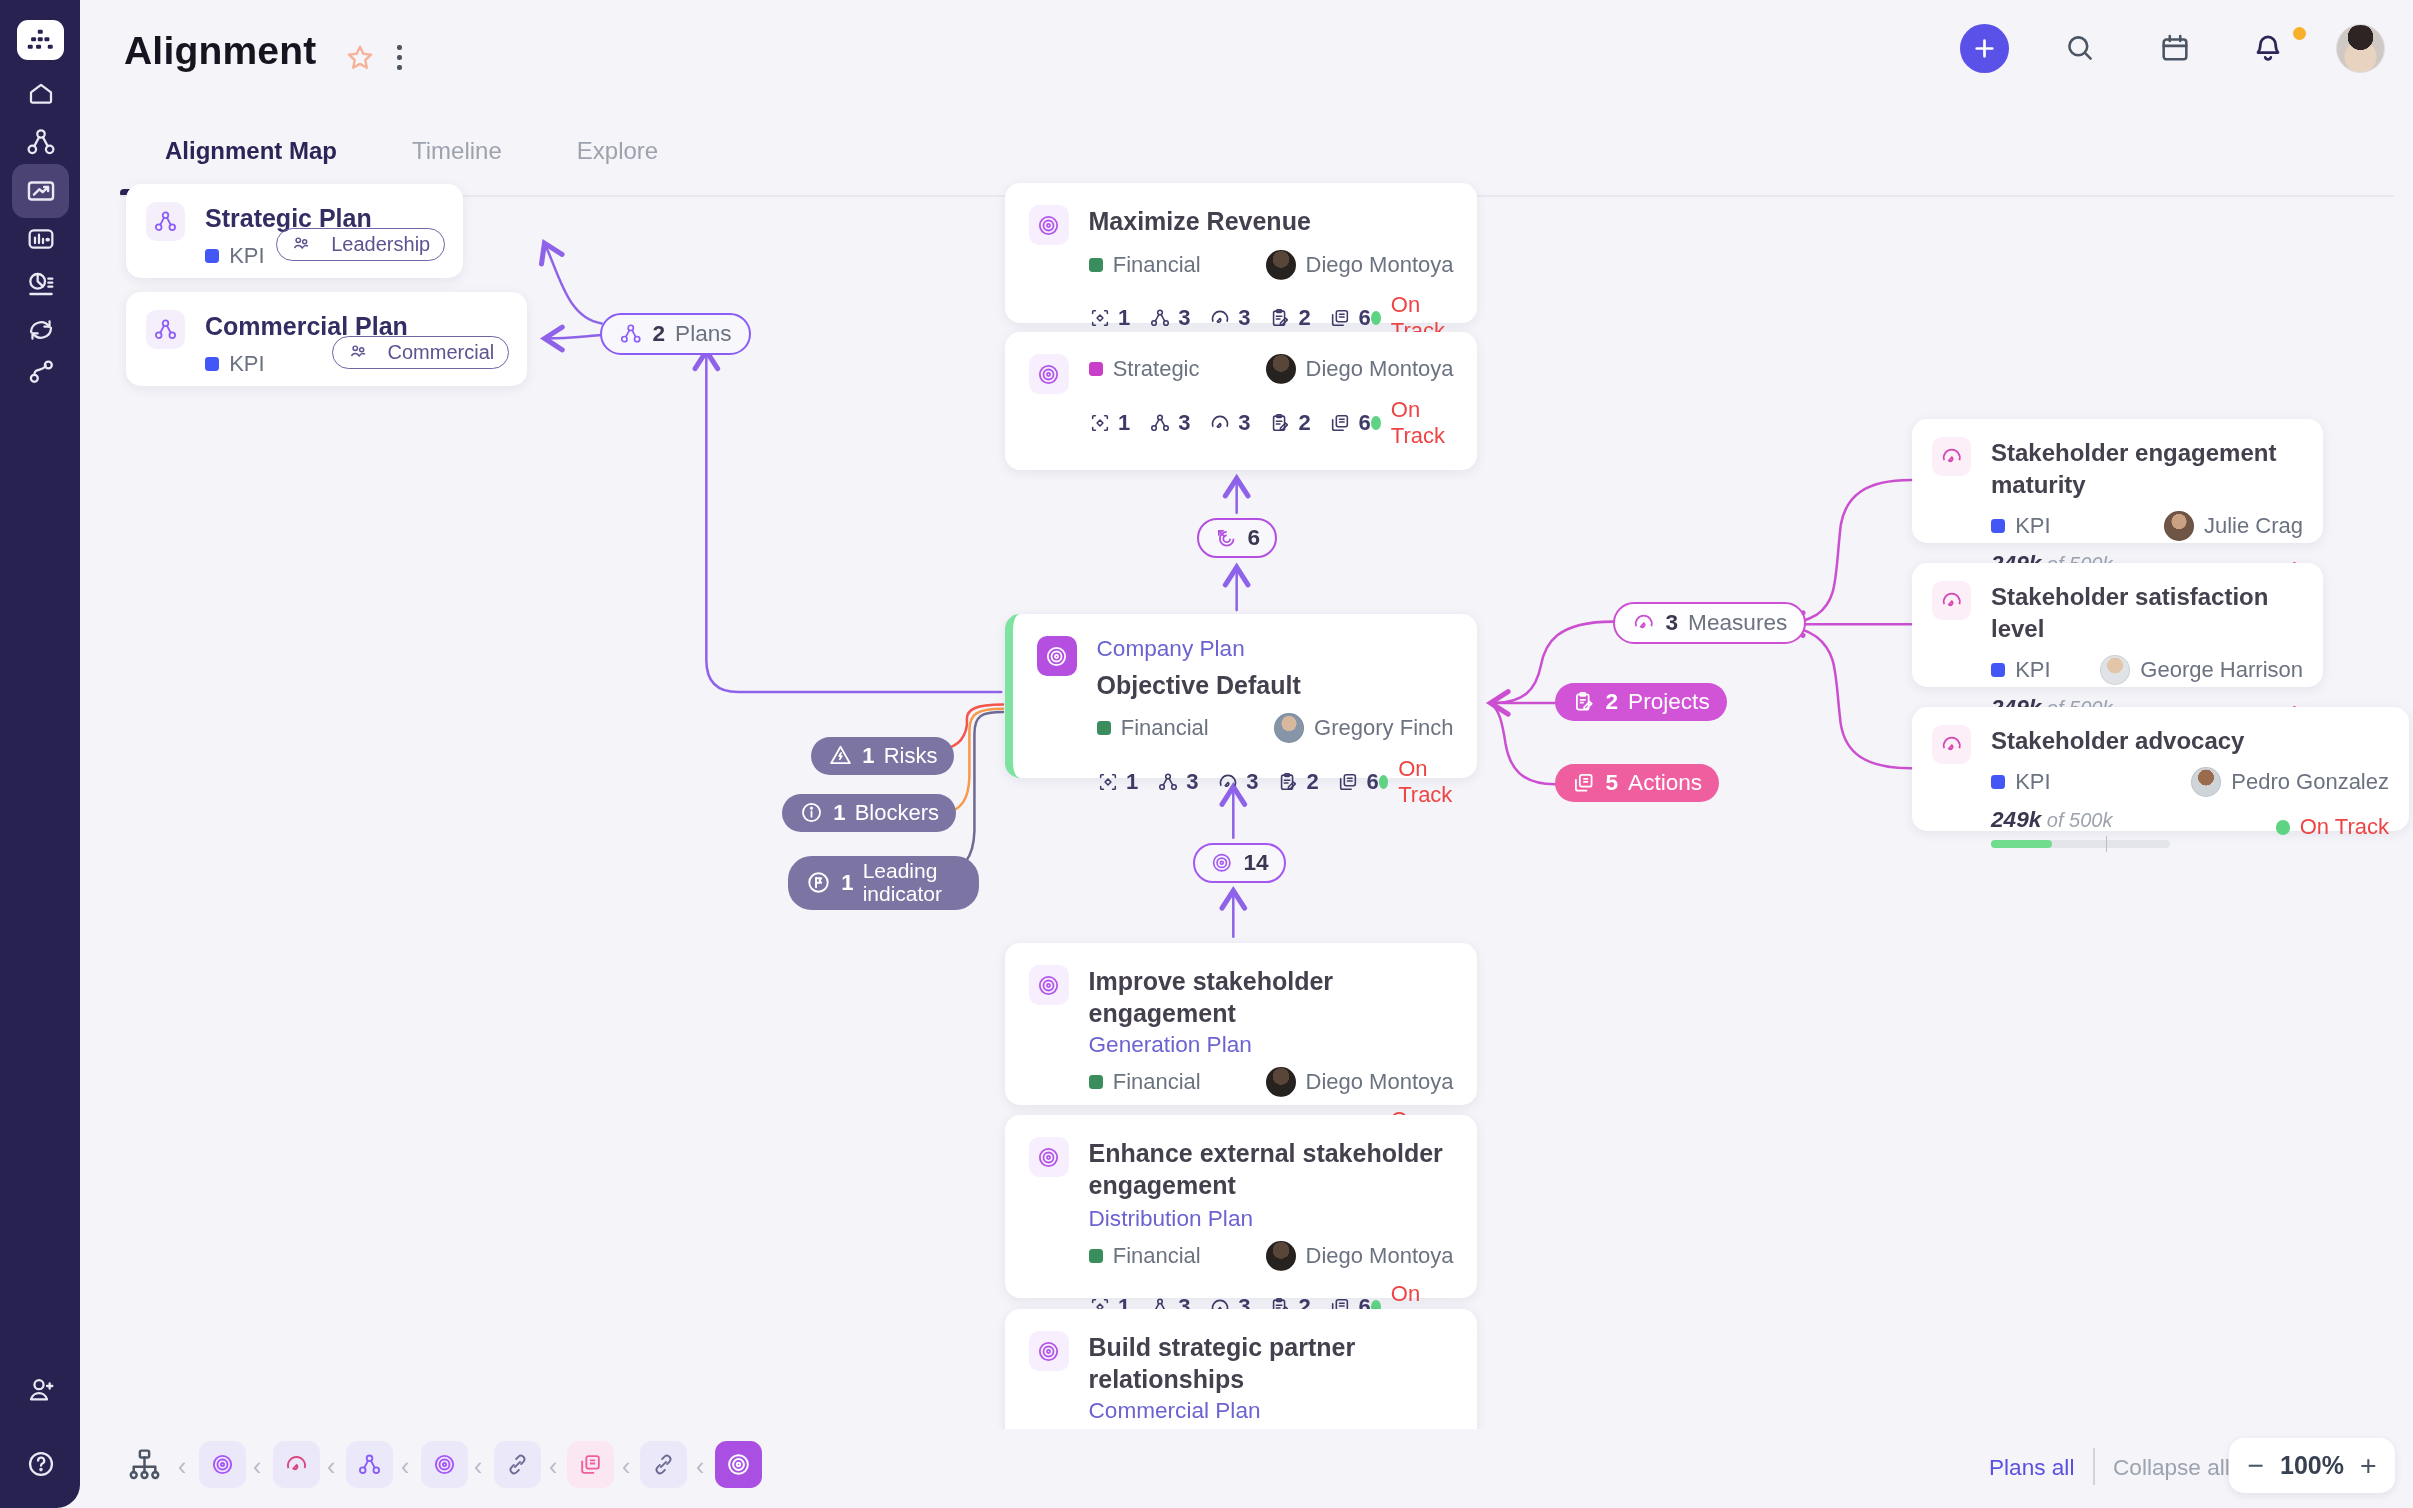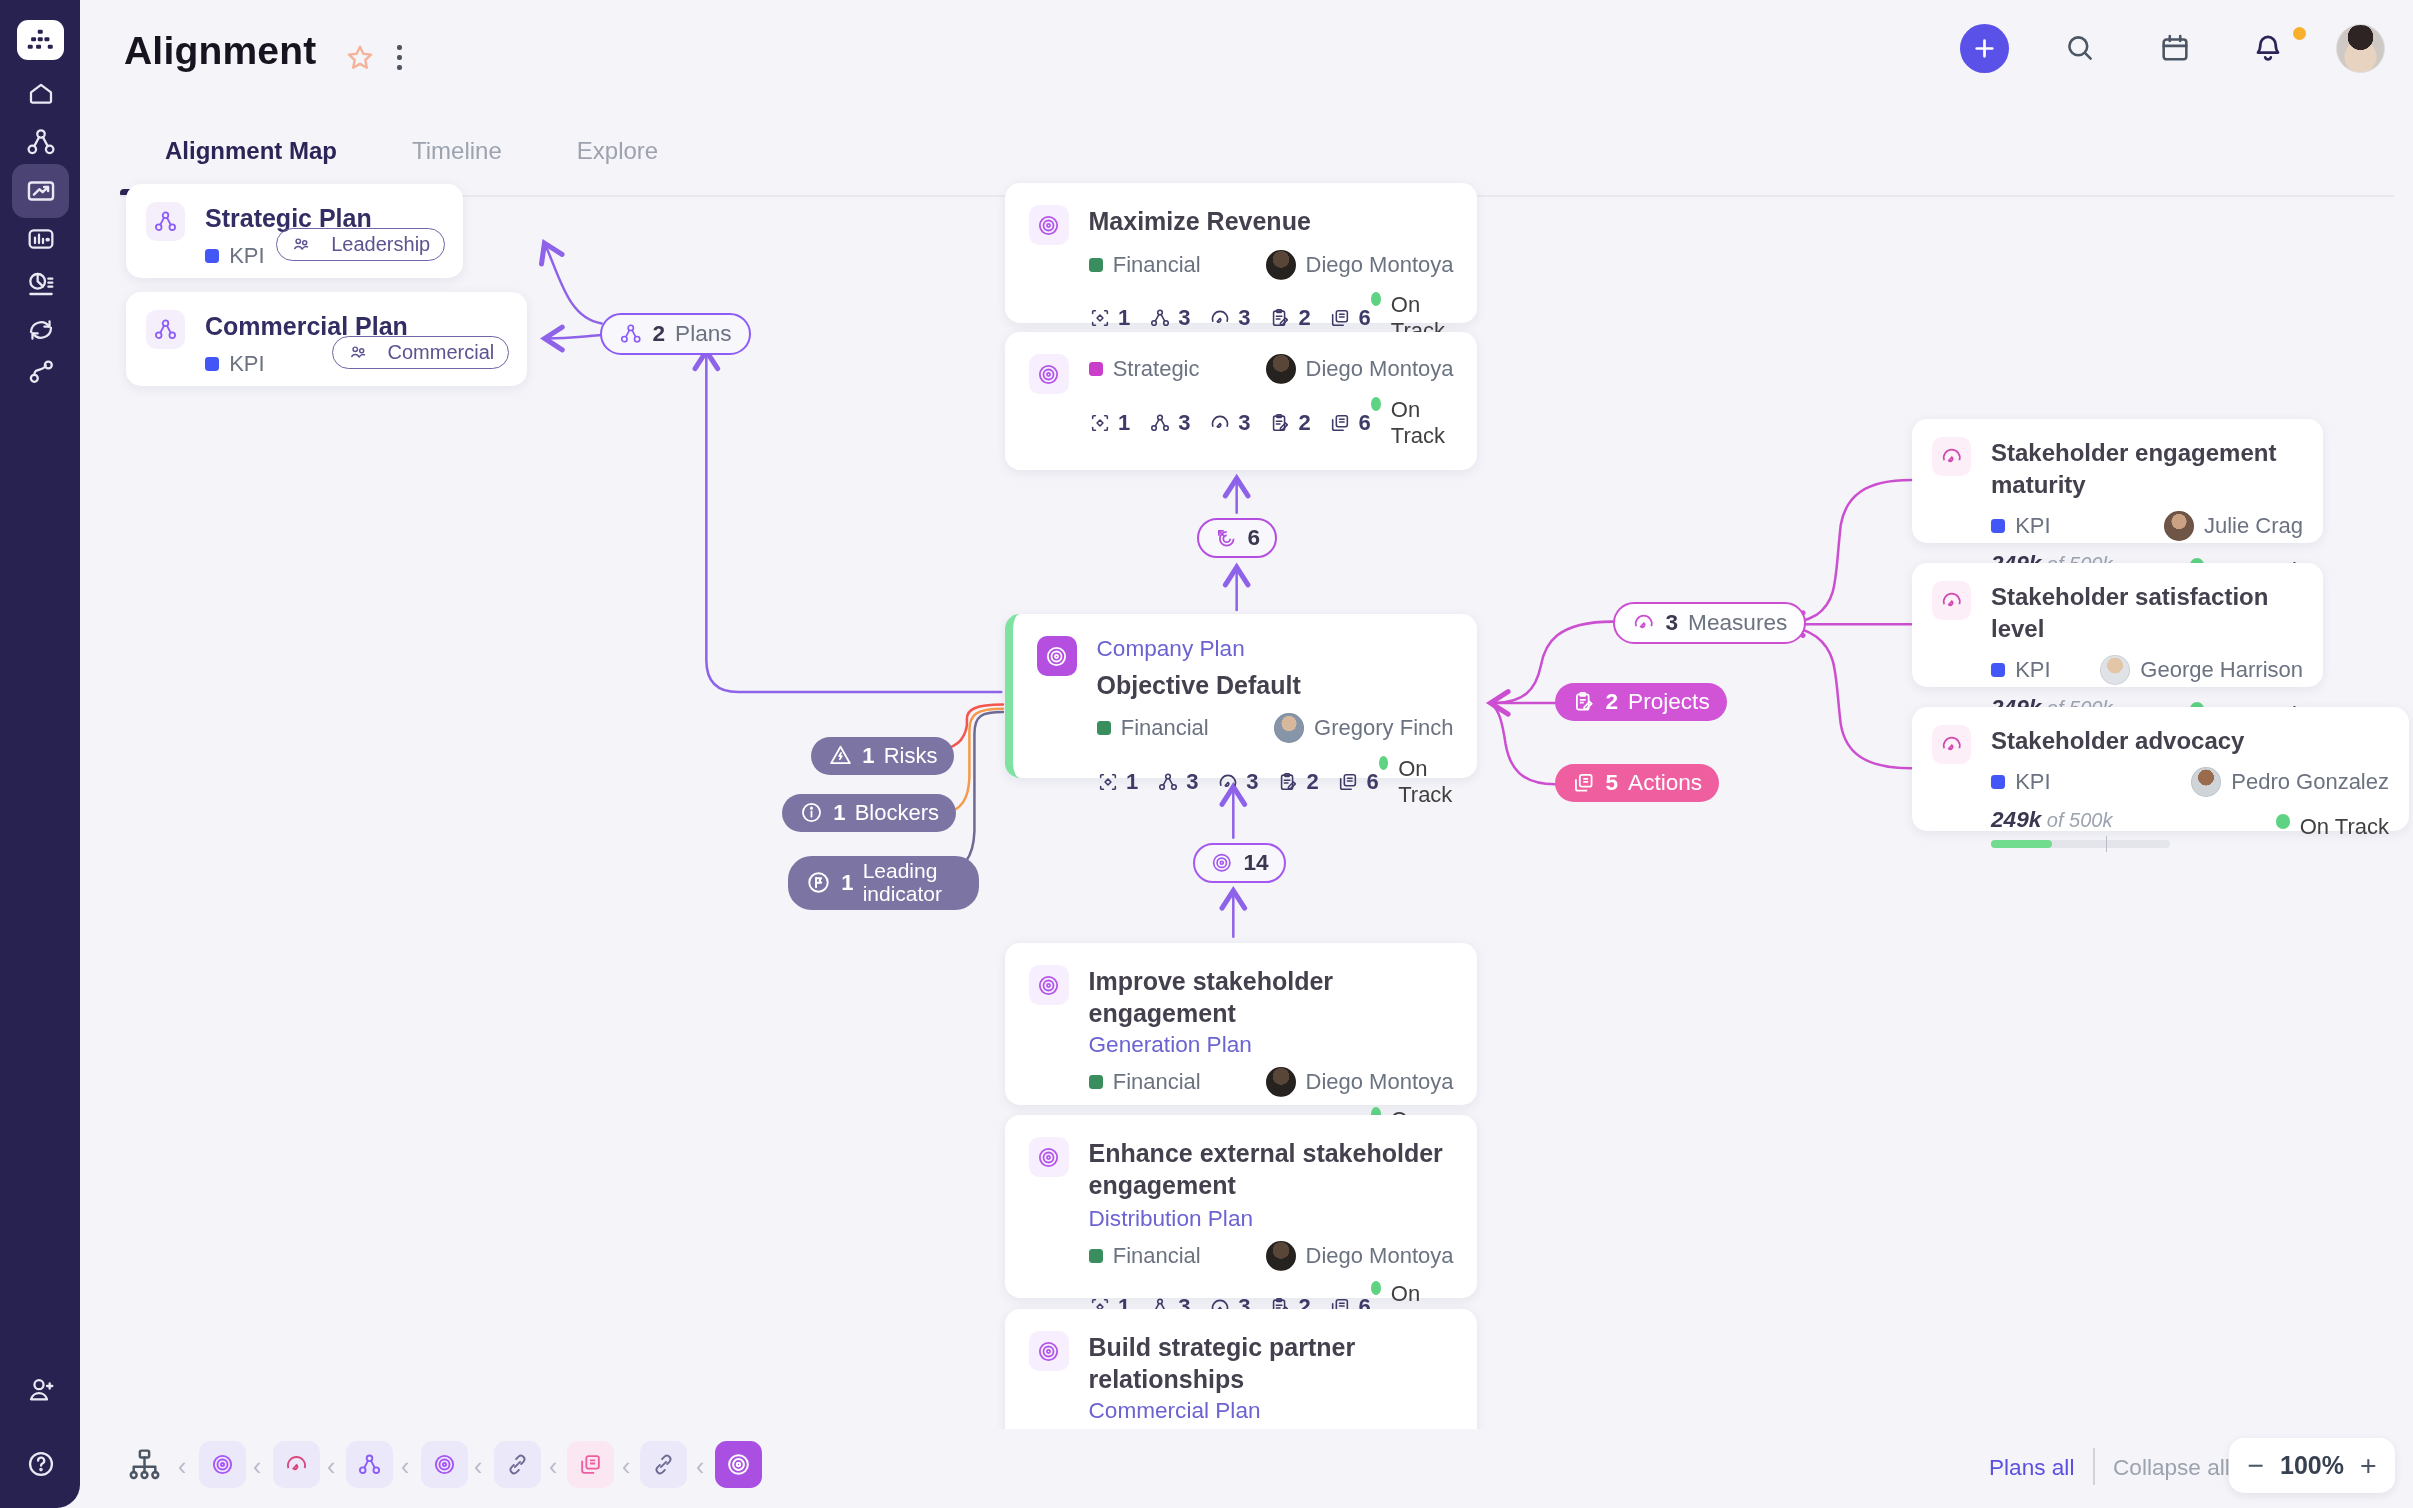--- a/index.html
+++ b/index.html
@@ -65,39 +65,39 @@
   .owner{display:flex;align-items:center;gap:10px;font-size:22px;color:#6b7280;}
   .avatar{width:30px;height:30px;border-radius:50%;flex:none;border:0.8px solid rgba(0,0,0,.08);}
   .av-diego{background:radial-gradient(circle at 50% 30%,#5a4638 0 34%,#262220 35%);}
   .av-gregory{background:radial-gradient(circle at 50% 34%,#d8b89c 0 32%,#8696a8 33%);}
   .av-julie{background:radial-gradient(circle at 50% 34%,#caa183 0 32%,#6e5546 33%);}
   .av-george{background:radial-gradient(circle at 50% 34%,#e3c6a8 0 34%,#dfe2e6 35%);}
   .av-pedro{background:radial-gradient(circle at 50% 34%,#9a6b4d 0 34%,#cfd4d9 35%);}
   .stats{display:flex;align-items:center;gap:18.4px;}
   .stat{display:flex;align-items:center;gap:7.5px;font-size:22px;color:#3f3b68;font-weight:600;}
   .stat svg{stroke:#3f3b68;fill:none;stroke-width:1.7;stroke-linecap:round;stroke-linejoin:round;}
-  .status{display:flex;gap:10px;font-size:22px;color:#404040;}
+  .status{display:flex;align-items:center;gap:10px;font-size:22px;color:#ef4444;}
   .dot{width:14.2px;height:14.2px;border-radius:50%;background:var(--on-track-green,#5fd384);display:inline-block;}
   .selected{border-left:8.4px solid var(--selected-green,#7ee2a0);}
 
   
   .pos-obj0{left:1005px;top:183px;width:472px;height:140px;}
   .pos-obj1{left:1005px;top:332px;width:472px;height:138px;}
   .pos-obj2{left:1005px;top:614px;width:472px;height:164px;}
   .pos-obj3{left:1005px;top:943px;width:472px;height:162px;}
   .pos-obj4{left:1005px;top:1115px;width:472px;height:183px;}
   .pos-obj5{left:1005px;top:1309px;width:472px;height:194px;}
 
   
   .pos-plan0{left:126px;top:184px;width:337px;height:94px;}
   .pos-plan1{left:126px;top:292px;width:401px;height:94px;}
   .plan-card{padding:18.4px 20px;}
   .plan-card .card-icon{background:#f5effc;width:39px;height:39px;}
   .plan-card .card-body{gap:8.4px;}
-  .tag-pill{position:absolute;right:18.4px;bottom:17px;display:flex;align-items:flex-end;gap:19px;
+  .tag-pill{position:absolute;right:18.4px;bottom:17px;display:flex;align-items:center;gap:19px;
     border:1.7px solid #6f64a6;border-radius:837px;padding:4.2px 13.4px;font-size:20px;color:#5d5390;}
   .tag-pill svg{stroke:#5d5390;fill:none;stroke-width:1.6;}
 
   
   .pos-kpi0{left:1912px;top:419px;width:411px;height:124px;}
   .pos-kpi1{left:1912px;top:563px;width:411px;height:124px;}
   .pos-kpi2{left:1912px;top:707px;width:497px;height:124px;}
   .kpi-card{padding:18.4px 20px;}
   .kpi-card .card-icon{width:39px;height:39px;}
   .kpi-card .card-body{gap:10px;}

